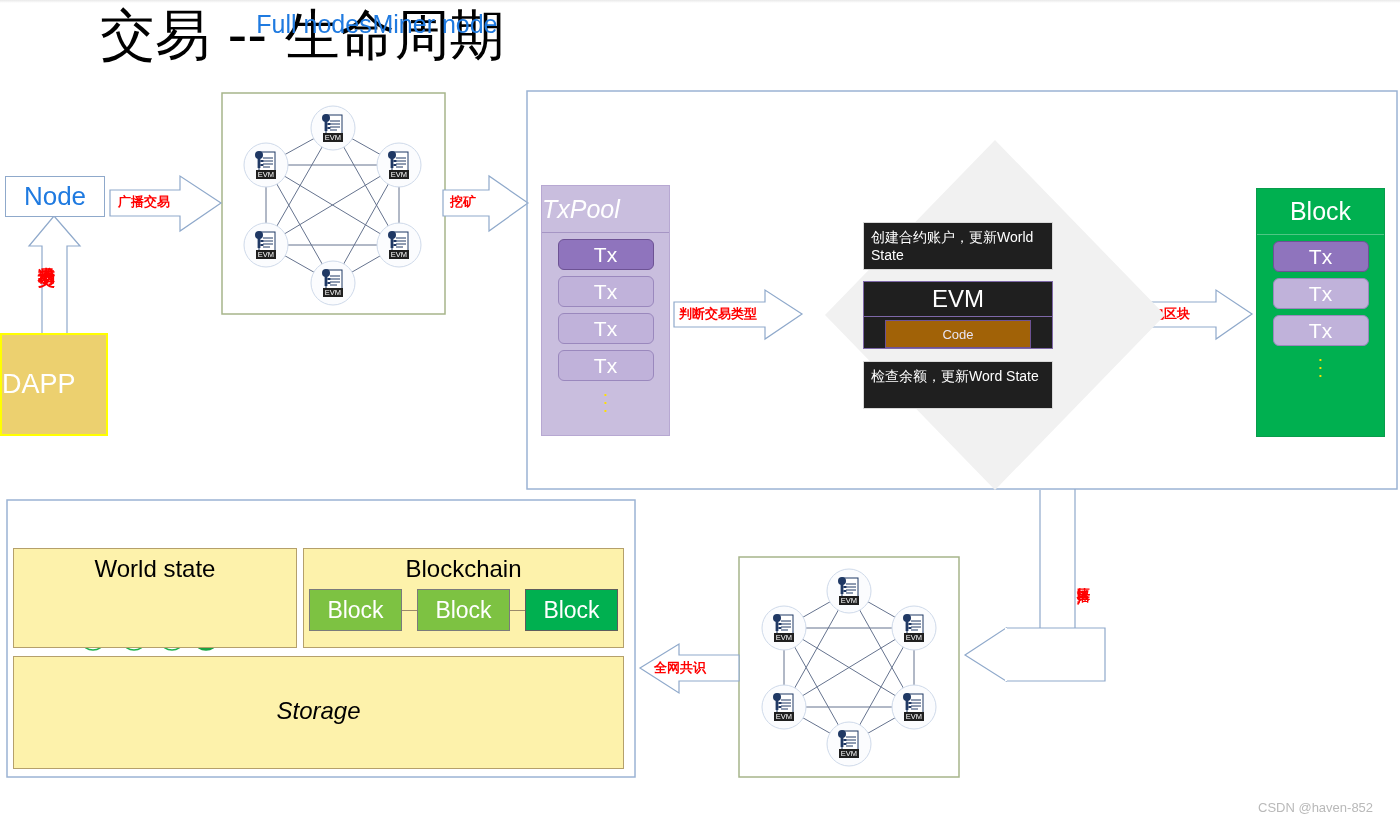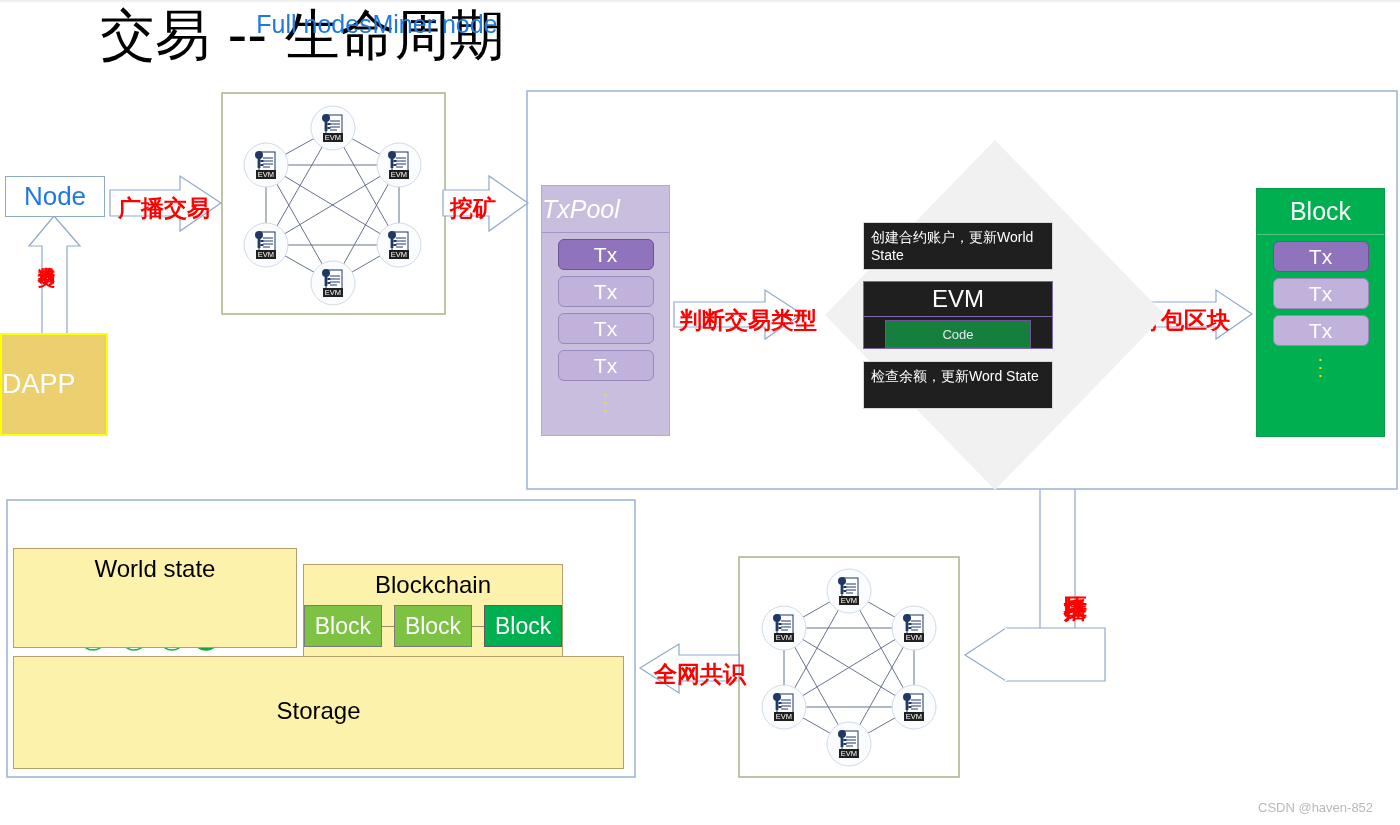--- a/index.html
+++ b/index.html
@@ -23,21 +23,21 @@
     border:1px solid #8fa9cb;background:#fff;
     color:#1f7ae0;font-size:26px;display:flex;align-items:center;justify-content:center;
   }
   .dapp-box{
     left:0px;top:333px;width:108px;height:103px;
     background:#ecd06f;border:2px solid #ffff00;
     color:#ffffff;font-size:27px;display:flex;align-items:center;justify-content:flex-start;
   }
 
   
-  .redlabel{color:#ff0000;font-size:23px;font-weight:bold;white-space:nowrap;}
+  .redlabel{color:#ff0000;font-size:13px;font-weight:bold;white-space:nowrap;}
   .redlabel-v{color:#ff0000;font-size:17px;font-weight:bold;white-space:nowrap;}
 
   
   #txpool{
     left:541px;top:185px;width:129px;height:251px;
     background:#c9bede;border:1px solid #b7a8d2;
   }
   #txpool .hdr{
     height:46px;line-height:46px;text-align:left;color:#fff;font-size:25px;
     border-bottom:1px solid #a595c4;
@@ -72,31 +72,31 @@
     background:#f1f1f1;
     clip-path:polygon(50% 0%,100% 50%,50% 100%,0% 50%);
   }
   .darkbox{
     background:#1f1f1f;border:1px solid #d9d9d9;color:#fff;
   }
   #dk1{left:863px;top:222px;width:190px;height:48px;padding:5px 7px;font-size:14px;line-height:18px;}
   #dk2{left:863px;top:281px;width:190px;height:68px;border:1px solid #7e68a8;padding:0;}
   #dk2 .evmt{height:34px;line-height:34px;text-align:center;font-size:24px;border-bottom:1px solid #7e68a8;}
   #dk2 .code{
-    width:144px;height:26px;margin:3px auto 0 auto;background:#15803d;border:1px solid #6d5294;
+    width:144px;height:26px;margin:3px auto 0 auto;background:#a16207;border:1px solid #6d5294;
     color:#e8e4f2;font-size:13px;display:flex;align-items:center;justify-content:center;
   }
   #dk3{left:863px;top:361px;width:190px;height:48px;padding:5px 7px;font-size:14px;line-height:18px;}
   #fn-title{left:0;top:10px;width:628px;text-align:center;color:#1f7ae0;font-size:25px;}
   .ybox{background:#fdf2ab;border:1px solid #b5a06b;}
   #worldstate{left:13px;top:548px;width:284px;height:100px;}
-  #blockchain{left:303px;top:548px;width:260px;height:100px;margin-top:16px;}
+  #blockchain{left:303px;top:548px;width:321px;height:100px;}
   #storage{left:13px;top:656px;width:611px;height:113px;}
   .ytitle{text-align:center;font-size:24px;color:#000;padding-top:6px;}
-  #storage .ytitle{padding-top:40px;}
+  #storage .ytitle{padding-top:40px;font-style:italic;}
   .blk{
     width:91px;height:40px;border:1px solid #7b7b7b;background:#7dc242;color:#fff;
     font-size:23px;display:flex;align-items:center;justify-content:center;
   }
   .blk.last{background:#00b050;border-color:#5d5d5d;}
   .blklink{width:15px;height:1px;background:#9a8a6a;}
 
   
   #wm{left:1258px;top:800px;color:#b9b9b9;font-size:13px;}
 

